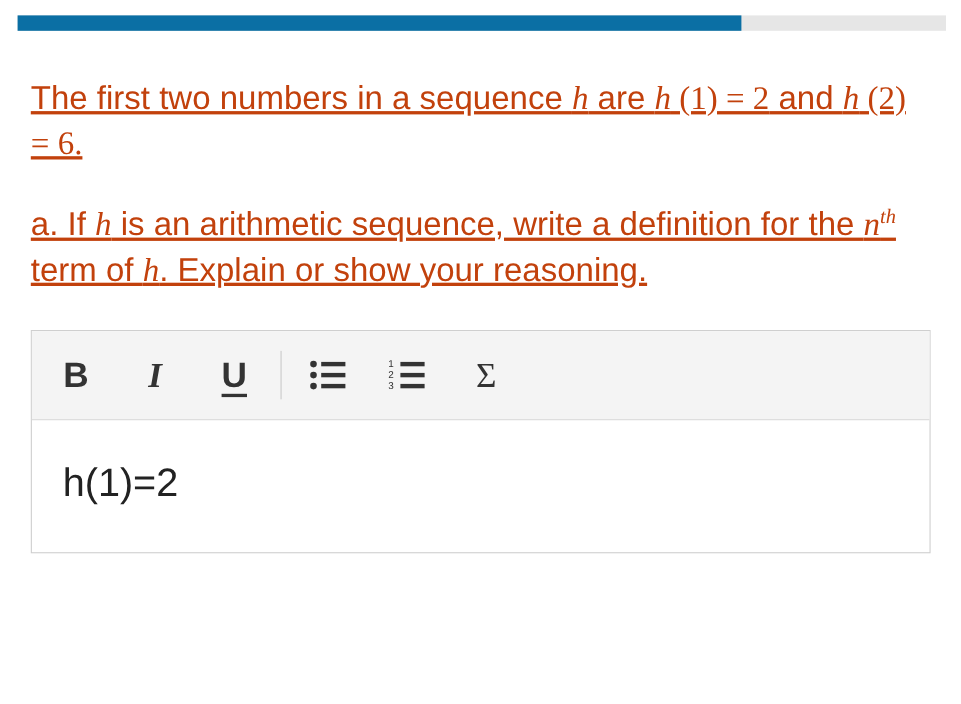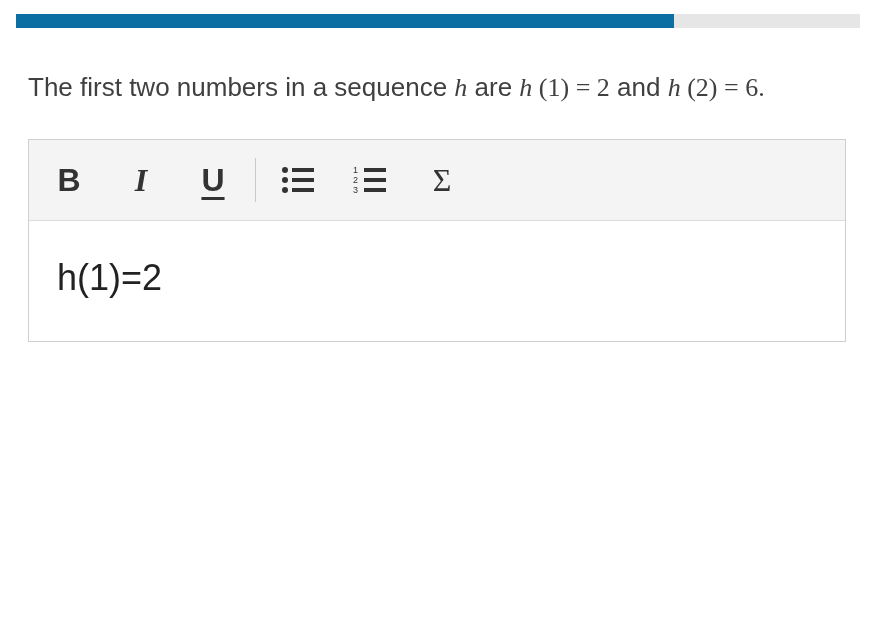--- a/index.html
+++ b/index.html
@@ -26,24 +26,25 @@
   }
   .progress-fill {
     height: 100%;
     background: #0b6fa4;
     width: 78%;
   }
   .content {
     padding-top: 70px;
   }
   .problem-text {
-    font-size: 26px;
+    font-size: 30px;
     line-height: 1.35;
     font-weight: 400;
-    color: #404040;
+    color: #c2410c;
+    text-decoration: underline;
   }
   .problem-text .para {
     margin: 0 0 34px 0;
   }
   .mi { font-family: "Times New Roman", Georgia, serif; font-style: italic; }
   .mn { font-family: "Times New Roman", Georgia, serif; font-style: normal; }
   .sup {
     font-size: 0.62em;
     vertical-align: super;
     font-family: "Times New Roman", Georgia, serif;
@@ -101,20 +102,23 @@
     <div class="progress-fill" style="width: 78%;"></div>
   </div>
 
   <div class="content">
 
     <div class="problem-text">
       <p class="para">
         <span>The first two numbers in a sequence </span><span class="mi">h</span><span> are </span><span class="mi">h</span><span class="mn"> (1) = 2</span><span> and </span><span class="mi">h</span><span class="mn"> (2) = 6.</span>
       </p>
 
+      <p class="para">
+        <span>a. If </span><span class="mi">h</span><span> is an arithmetic sequence, write a definition for the </span><span class="mi">n</span><span class="sup">th</span><span> term of </span><span class="mi">h</span><span>. Explain or show your reasoning.</span>
+      </p>
     </div>
 
     <div class="editor">
       <div class="toolbar">
         <div class="tbtn bold-btn">
           <span>B</span>
         </div>
         <div class="tbtn italic-btn">
           <span>I</span>
         </div>

